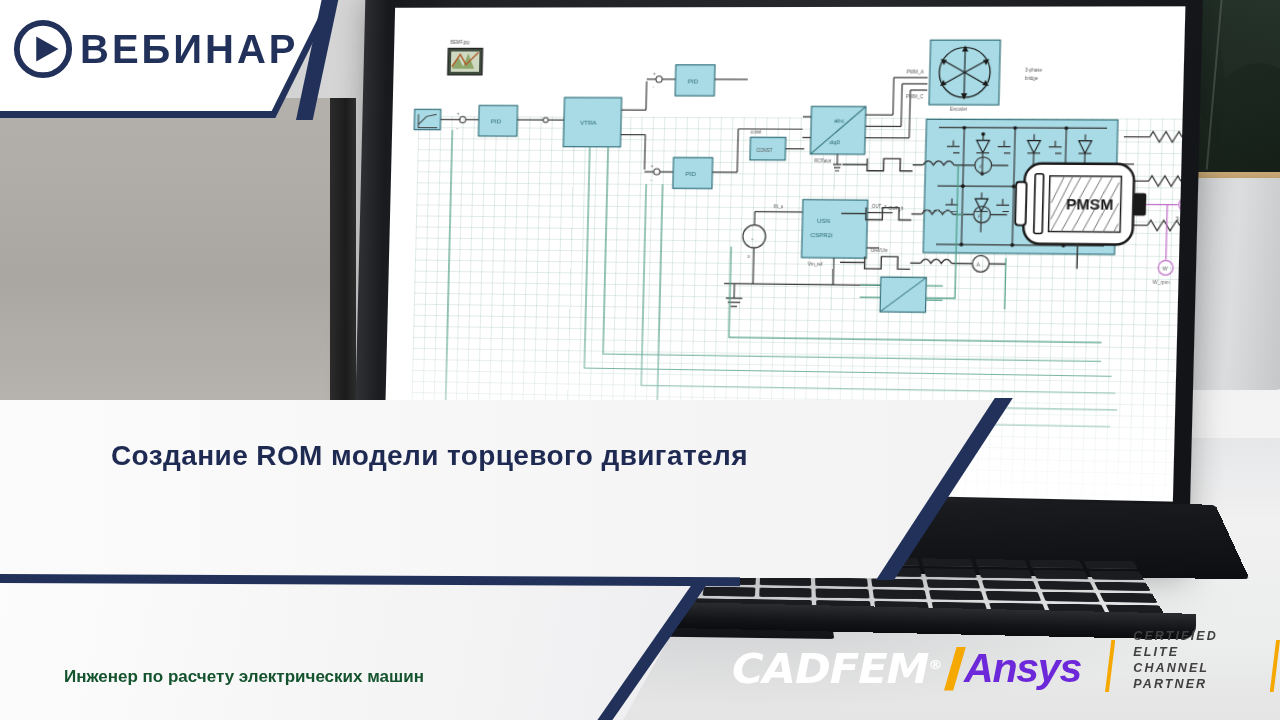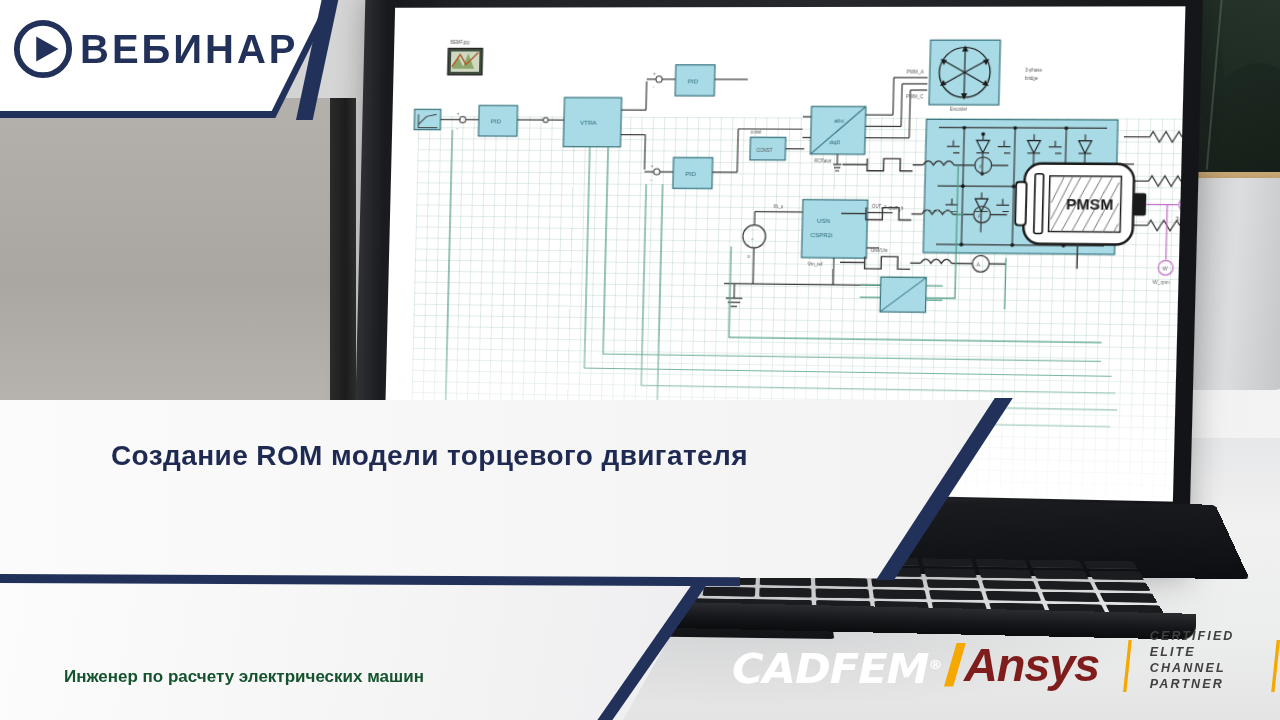--- a/index.html
+++ b/index.html
@@ -212,21 +212,21 @@
     letter-spacing:-1px; font-family:"DejaVu Sans", sans-serif;
     transform:scaleX(1.08); transform-origin:left center;
   }
   .cadfem sup { font-size:13px; vertical-align:super; }
   .ansys-wrap { display:flex; align-items:center; gap:2px; }
   .ansys-slash {
     width:22px; height:44px; background:#f5a800;
     clip-path:polygon(58% 0,100% 0,42% 100%,0 100%);
   }
   .ansys-text {
-    font-size:47px; font-weight:bold; color:#7f1d1d; letter-spacing:-1.2px;
+    font-size:41px; font-weight:bold; color:#6d28d9; letter-spacing:-1.2px;
     margin-left:-4px;
   }
   .cert-sep {
     width:12px; height:52px; background:#f5a800; margin-left:6px;
     clip-path:polygon(62% 0,100% 0,38% 100%,0 100%);
   }
   .cert-text {
     color:#404040; font-size:12.5px; font-weight:bold;
     letter-spacing:2.1px; line-height:1.28;
   }

